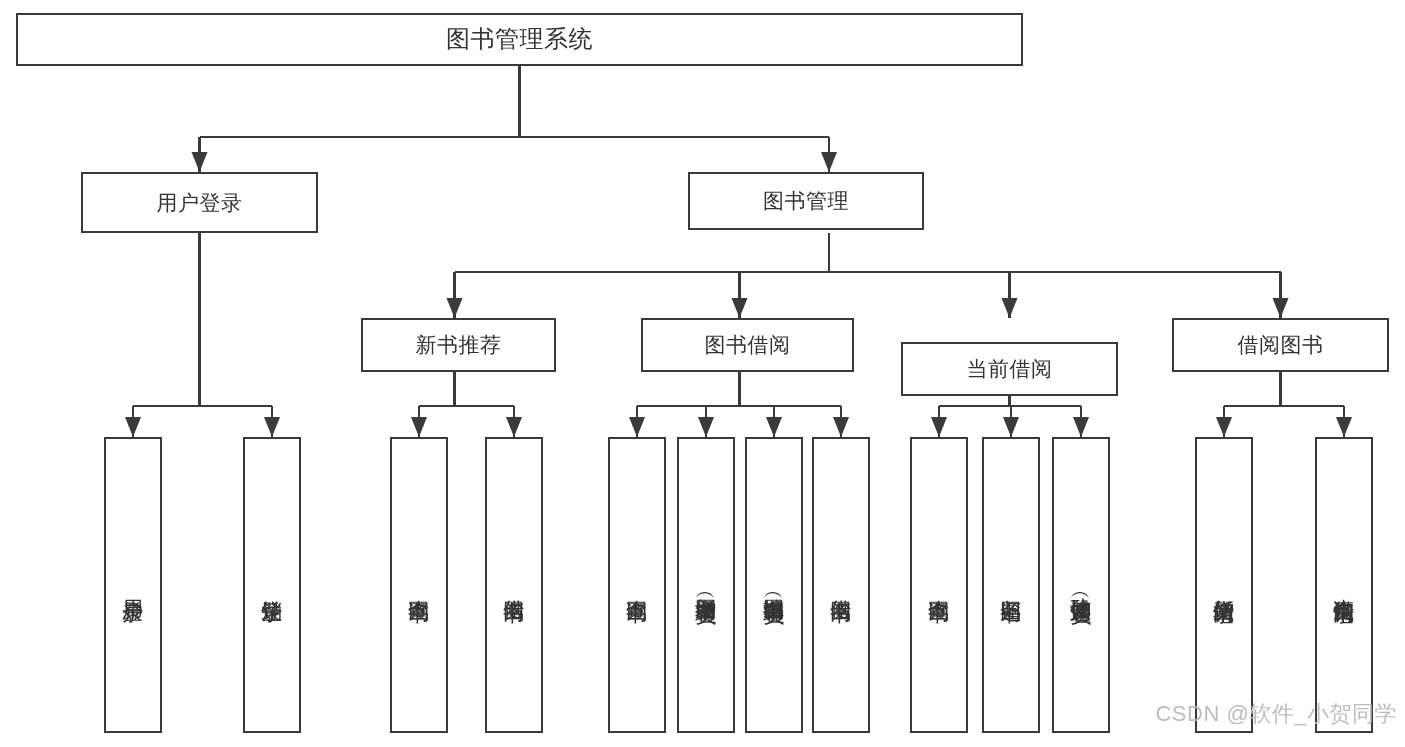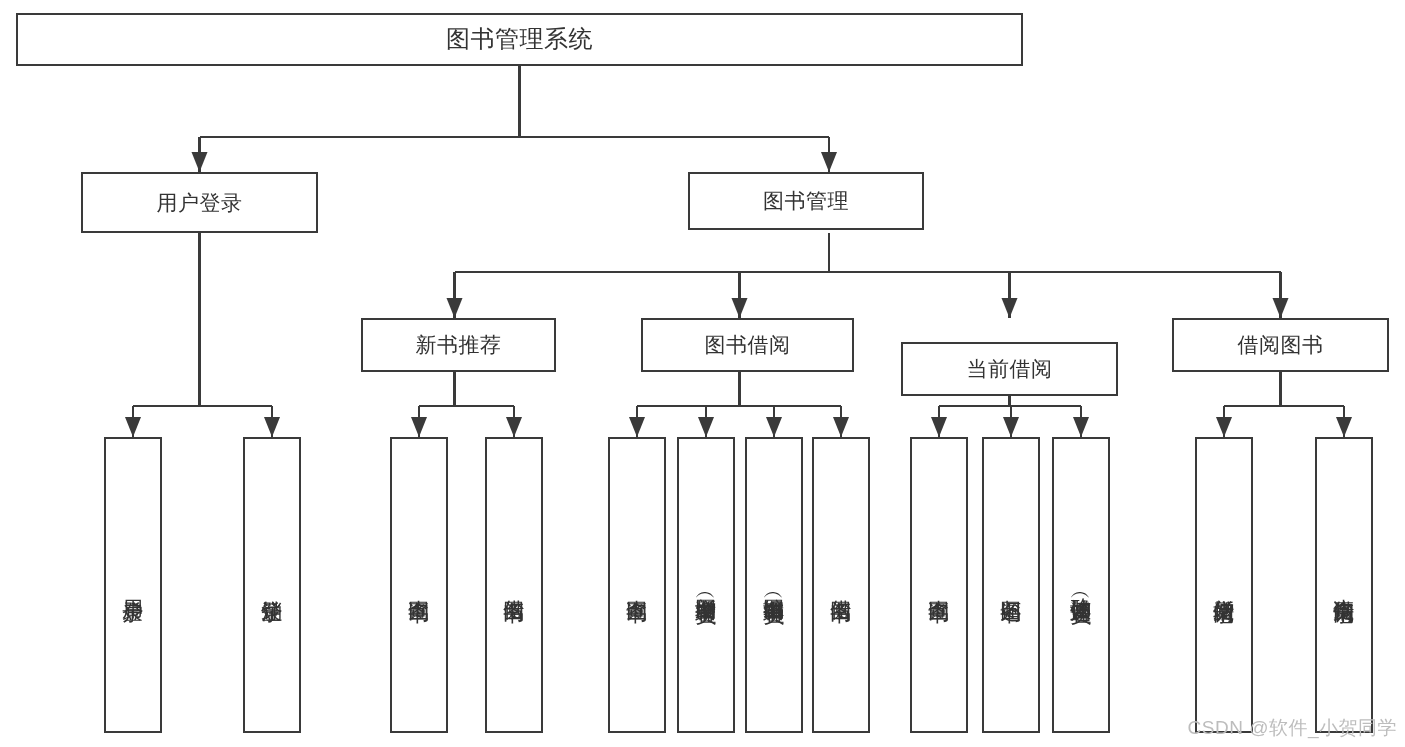--- a/index.html
+++ b/index.html
@@ -50,22 +50,22 @@
     font-size: 21px;
     line-height: 1.02;
     letter-spacing: 1px;
   }
   .node.root .node-label {
     font-size: 24px;
   }
   #watermark {
     position: absolute;
     right: 8px;
-    bottom: 6px;
-    font-size: 19px;
+    bottom: 18px;
+    font-size: 22px;
     color: #bdbdbd;
     letter-spacing: 0.5px;
     white-space: nowrap;
     pointer-events: none;
   }
 </style>
 </head>
 <body>
 
 <div id="canvas">

